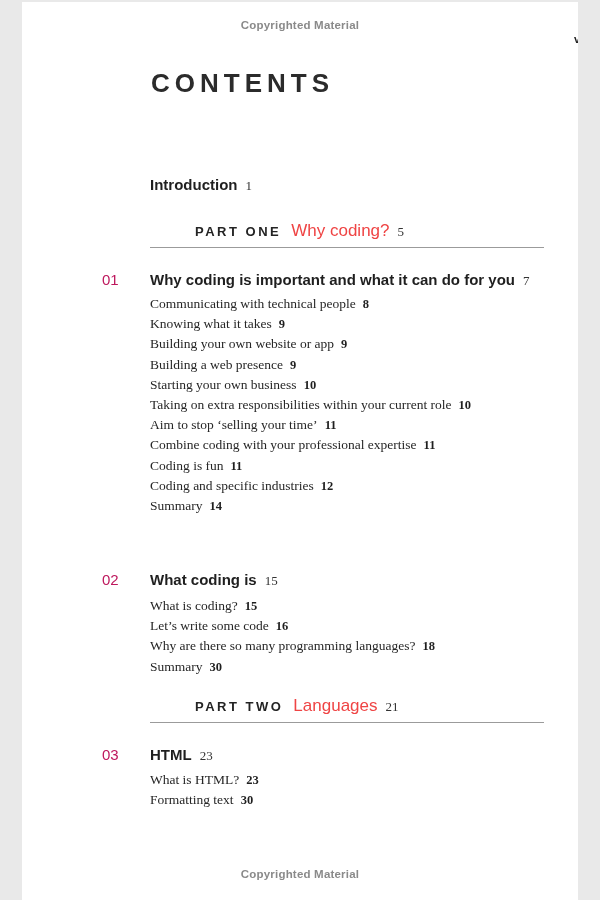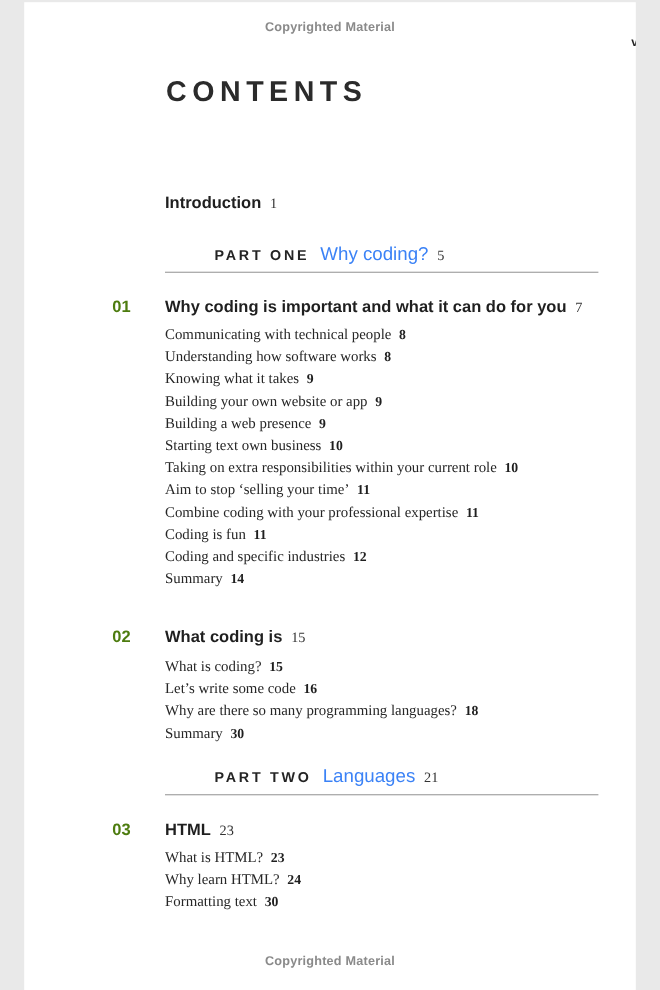--- a/index.html
+++ b/index.html
@@ -76,30 +76,30 @@
   .part-row { display: flex; align-items: baseline; padding-left: 45px; }
   .part-kicker {
     font-size: 13px;
     font-weight: bold;
     letter-spacing: 2.5px;
     color: #242424;
   }
   .part-title {
     font-size: 17px;
     font-weight: normal;
-    color: #3b82f6;
+    color: #ef4444;
     margin-left: 10px;
   }
 
   .chapter-number {
     position: absolute;
     left: 80px;
     font-size: 15px;
-    font-weight: bold;
-    color: #4d7c0f;
+    font-weight: normal;
+    color: #be185d;
   }
   .chapter-title-row {
     position: absolute;
     left: 128px;
     font-size: 15px;
     font-weight: bold;
     color: #1f1f1f;
     white-space: nowrap;
   }
   .ch1-head { top: 269px; }
@@ -148,25 +148,24 @@
       <span class="serif-page">5</span>
     </div>
   </div>
 
   <div class="chapter-number ch1-head">01</div>
   <div class="chapter-title-row ch1-head">
     <span>Why coding is important and what it can do for you</span><span class="serif-page">7</span>
   </div>
   <div class="items ch1-items">
     <div><span>Communicating with technical people</span><span class="item-page">8</span></div>
-    <div><span>Understanding how software works</span><span class="item-page">8</span></div>
     <div><span>Knowing what it takes</span><span class="item-page">9</span></div>
     <div><span>Building your own website or app</span><span class="item-page">9</span></div>
     <div><span>Building a web presence</span><span class="item-page">9</span></div>
-    <div><span>Starting text own business</span><span class="item-page">10</span></div>
+    <div><span>Starting your own business</span><span class="item-page">10</span></div>
     <div><span>Taking on extra responsibilities within your current role</span><span class="item-page">10</span></div>
     <div><span>Aim to stop ‘selling your time’</span><span class="item-page">11</span></div>
     <div><span>Combine coding with your professional expertise</span><span class="item-page">11</span></div>
     <div><span>Coding is fun</span><span class="item-page">11</span></div>
     <div><span>Coding and specific industries</span><span class="item-page">12</span></div>
     <div><span>Summary</span><span class="item-page">14</span></div>
   </div>
 
   <div class="chapter-number ch2-head">02</div>
   <div class="chapter-title-row ch2-head">
@@ -186,19 +185,18 @@
       <span class="serif-page">21</span>
     </div>
   </div>
 
   <div class="chapter-number ch3-head">03</div>
   <div class="chapter-title-row ch3-head">
     <span>HTML</span><span class="serif-page">23</span>
   </div>
   <div class="items ch3-items">
     <div><span>What is HTML?</span><span class="item-page">23</span></div>
-    <div><span>Why learn HTML?</span><span class="item-page">24</span></div>
     <div><span>Formatting text</span><span class="item-page">30</span></div>
   </div>
 
   <div class="copyright bottom">Copyrighted Material</div>
 
 </div>
 
 </body></html>

